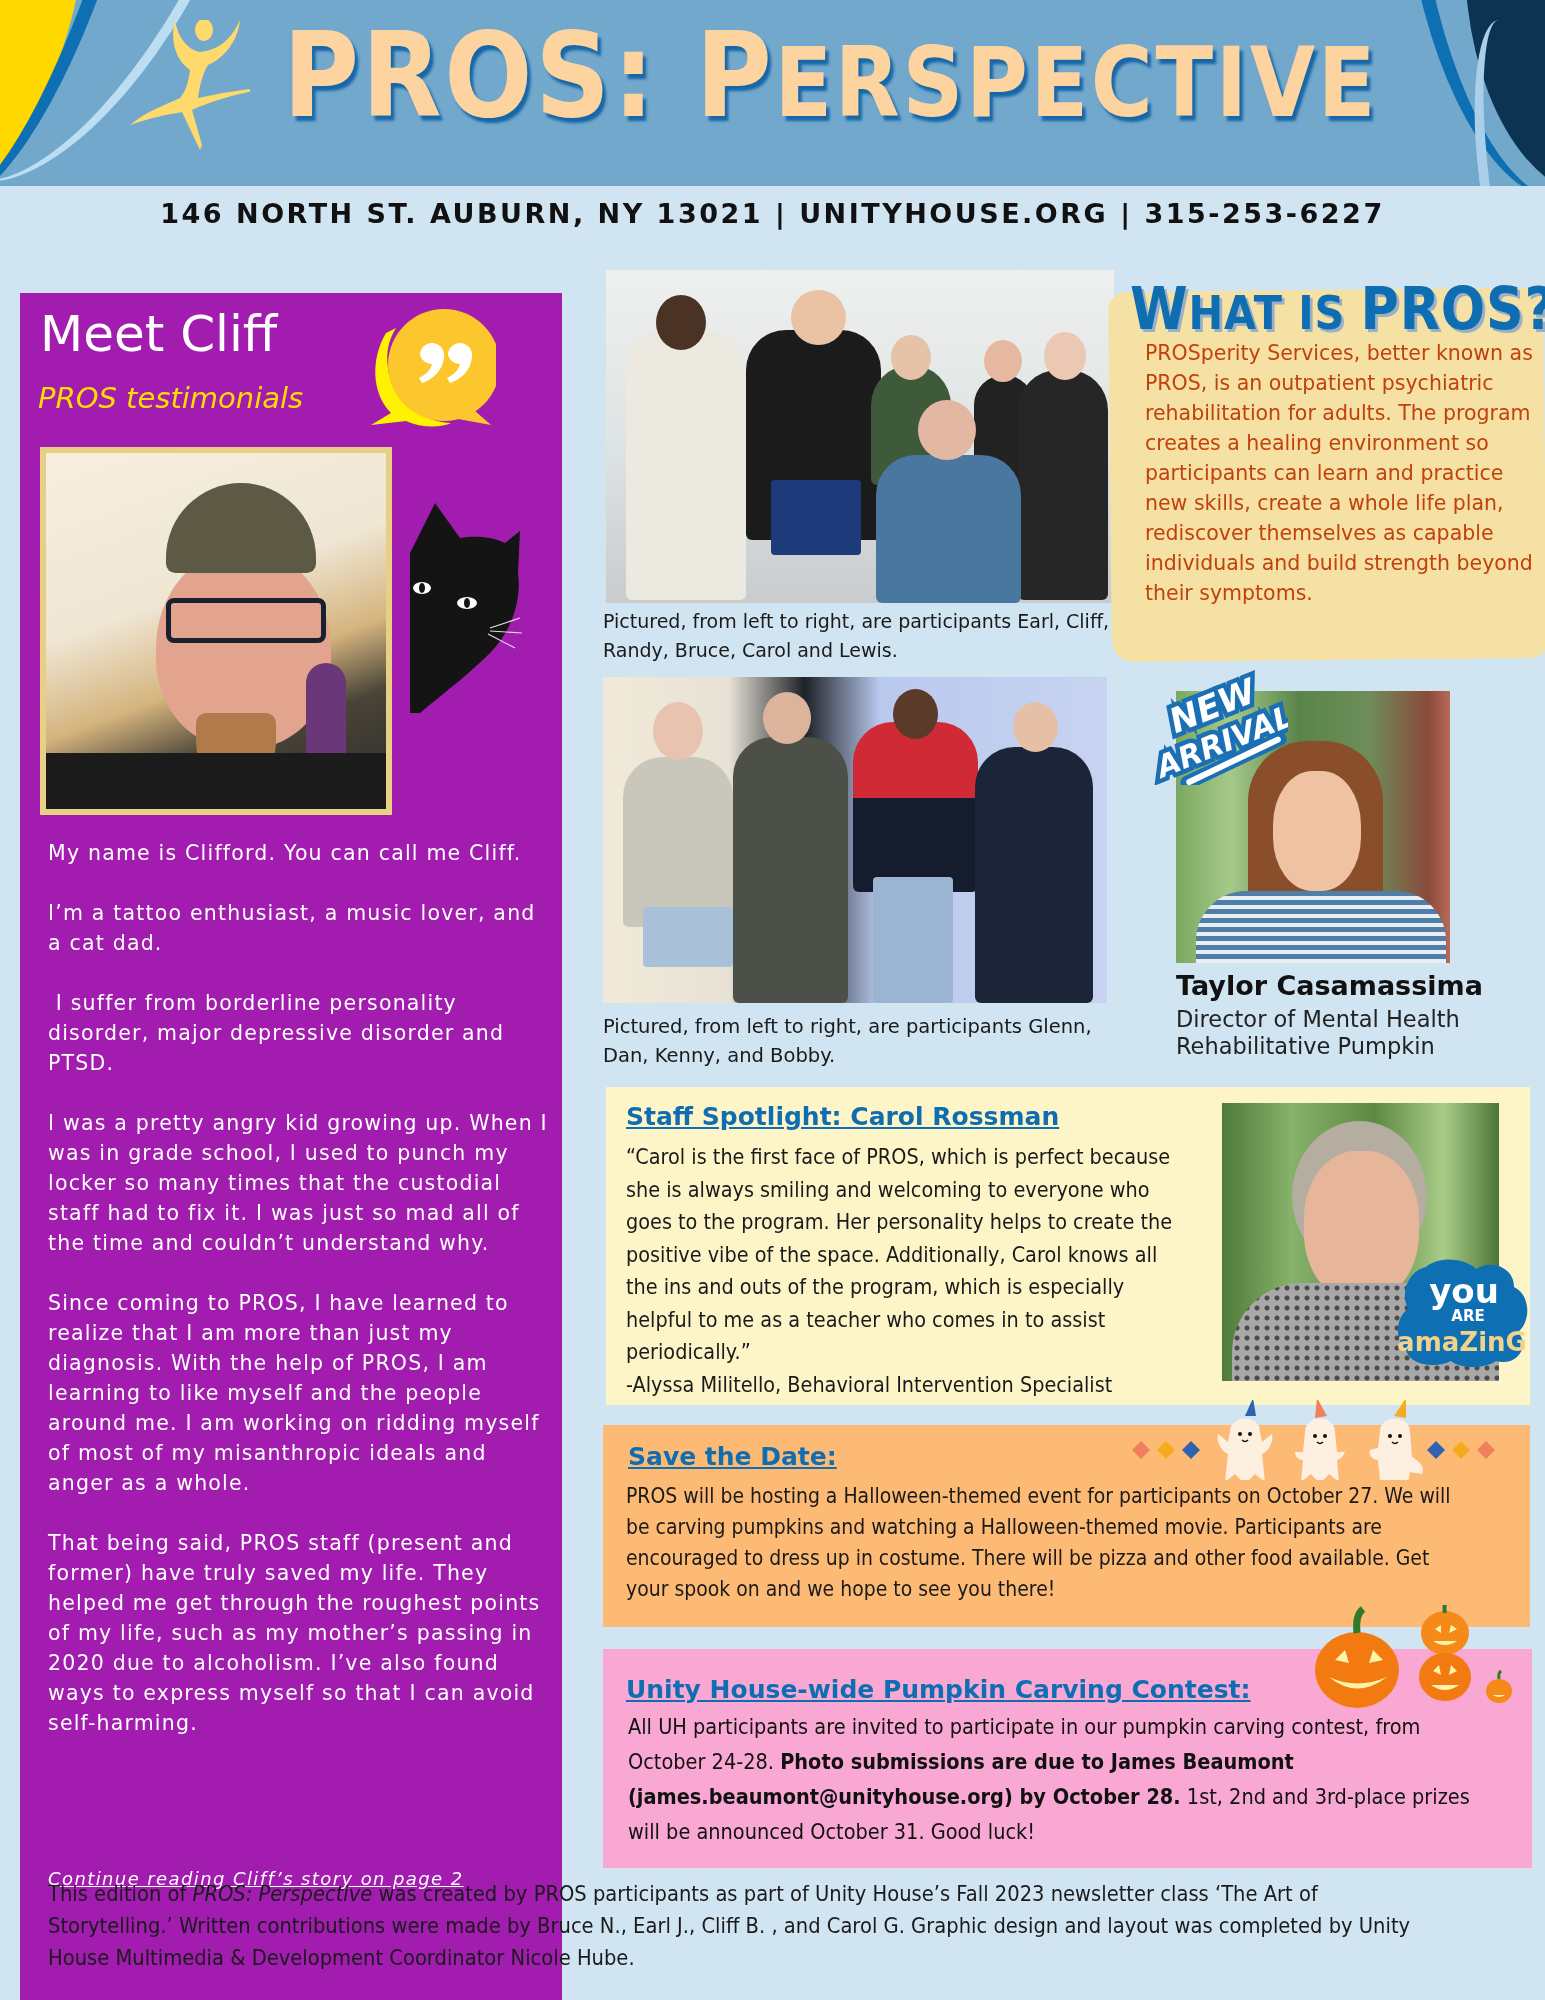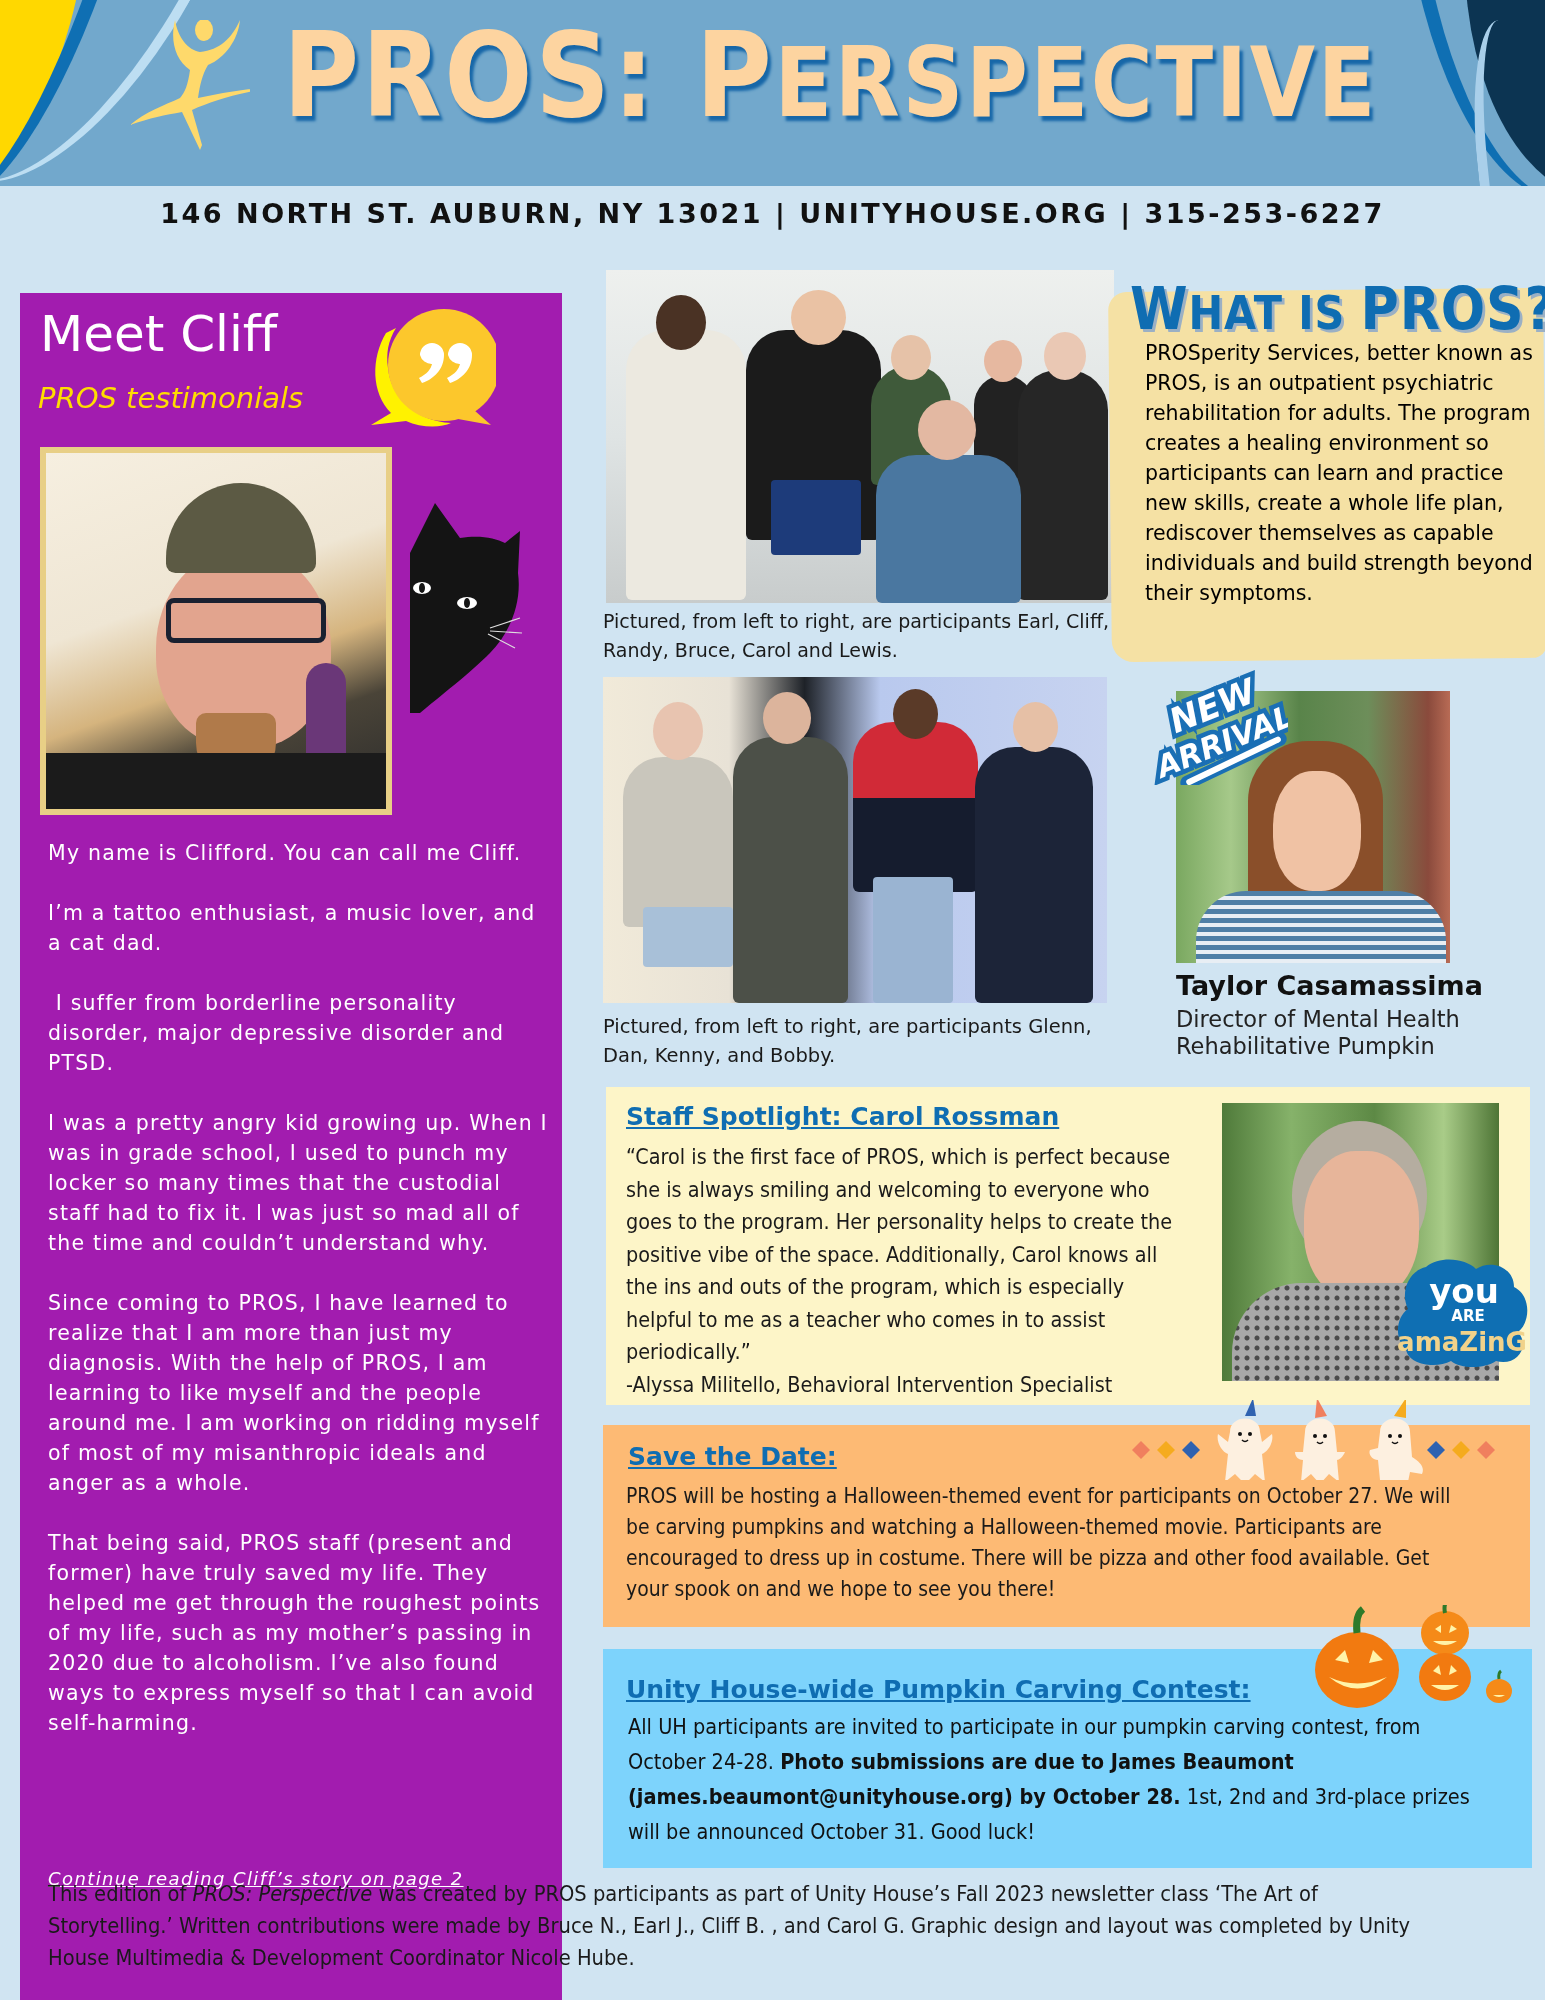--- a/index.html
+++ b/index.html
@@ -46,21 +46,21 @@
   .head { position: absolute; border-radius: 50%; }
 
   .caption { position: absolute; font-family: "DejaVu Sans", sans-serif; font-size: 19px; line-height: 29px; color: #1a1a1a; }
   .caption1 { left: 603px; top: 607px; width: 520px; }
   .caption2 { left: 603px; top: 1012px; width: 520px; font-size: 19.5px; }
 
   
   .pros-bg { position: absolute; left: 1110px; top: 290px; width: 435px; height: 370px; background: #f5e1a4; border-radius: 18px 4px 14px 22px; transform: rotate(-0.6deg); }
   .pros-title { position: absolute; left: 1130px; top: 275px; font-family: "DejaVu Sans", sans-serif; font-weight: bold; font-size: 58px; color: #0f6db2; letter-spacing: 1px; text-shadow: 3px 3px 0 #9bb0c4; transform: scaleX(0.9); transform-origin: left top; white-space: nowrap; }
   .pros-title .sc { font-size: 46px; }
-  .pros-body { position: absolute; left: 1145px; top: 338px; width: 400px; font-family: "DejaVu Sans", sans-serif; font-size: 20.5px; line-height: 30px; color: #000000; }
+  .pros-body { position: absolute; left: 1145px; top: 338px; width: 400px; font-family: "DejaVu Sans", sans-serif; font-size: 20.5px; line-height: 30px; color: #c2410c; }
 
   
   .taylor-photo { position: absolute; left: 1176px; top: 691px; width: 274px; height: 272px; background: linear-gradient(90deg, #7aa860 0%, #a6c98a 20%, #59844a 45%, #6d8e5a 70%, #8a4a3c 92%, #b86b55 100%); overflow: hidden; }
   .taylor-photo .hair { position: absolute; left: 72px; top: 50px; width: 135px; height: 230px; background: #8a4f2a; border-radius: 60px 60px 10px 10px; }
   .taylor-photo .face { position: absolute; left: 97px; top: 80px; width: 88px; height: 120px; background: #f0c2a4; border-radius: 45%; }
   .taylor-photo .shirt { position: absolute; left: 20px; top: 200px; width: 250px; height: 80px; background: repeating-linear-gradient(180deg, #4f7fa6 0 5px, #e8eef4 5px 9px); border-radius: 50px 50px 0 0; }
   .new-arrival { position: absolute; left: 1148px; top: 665px; width: 140px; height: 120px; }
   .taylor-name { position: absolute; left: 1176px; top: 970px; font-family: "DejaVu Sans", sans-serif; font-weight: bold; font-size: 27px; color: #111; }
   .taylor-role { position: absolute; left: 1176px; top: 1006px; font-family: "DejaVu Sans", sans-serif; font-size: 22.5px; line-height: 27px; color: #222; }
 
@@ -74,21 +74,21 @@
   .carol-photo .shirt { position: absolute; left: 10px; top: 180px; width: 280px; height: 110px; background: radial-gradient(circle, #4a4a4a 2px, #a8a8a8 3px) 0 0 / 10px 10px; border-radius: 70px 70px 0 0; }
   .you-amazing { position: absolute; left: 790px; top: 170px; width: 135px; height: 110px; }
 
   
   .savedate { position: absolute; left: 603px; top: 1425px; width: 927px; height: 202px; background: #fdba74; }
   .sd-title { position: absolute; left: 25px; top: 17px; font-family: "DejaVu Sans", sans-serif; font-weight: bold; font-size: 25px; color: #0f6db2; text-decoration: underline; }
   .sd-body { position: absolute; left: 23px; top: 56px; width: 920px; font-family: "DejaVu Sans", sans-serif; font-size: 20.5px; line-height: 31px; color: #1a1a1a; transform: scaleX(0.92); transform-origin: left top; }
   .ghosts { position: absolute; left: 1115px; top: 1400px; width: 380px; height: 80px; }
 
   
-  .contest { position: absolute; left: 603px; top: 1649px; width: 929px; height: 219px; background: #7dd3fc; }
+  .contest { position: absolute; left: 603px; top: 1649px; width: 929px; height: 219px; background: #f9a8d4; }
   .ct-title { position: absolute; left: 23px; top: 26px; font-family: "DejaVu Sans", sans-serif; font-weight: bold; font-size: 25px; color: #0f6db2; text-decoration: underline; }
   .ct-body { position: absolute; left: 25px; top: 60px; width: 970px; font-family: "DejaVu Sans", sans-serif; font-size: 21.5px; line-height: 35px; color: #111; transform: scaleX(0.9); transform-origin: left top; }
   .ct-body b { font-weight: bold; }
   .pumpkins { position: absolute; left: 1315px; top: 1605px; width: 205px; height: 105px; }
 
   
   .footer { position: absolute; left: 48px; top: 1878px; width: 1500px; font-family: "DejaVu Sans", sans-serif; font-size: 21px; line-height: 32px; color: #1a1a1a; transform: scaleX(0.93); transform-origin: left top; }
   .footer i { font-style: italic; }
 </style>
 </head>

